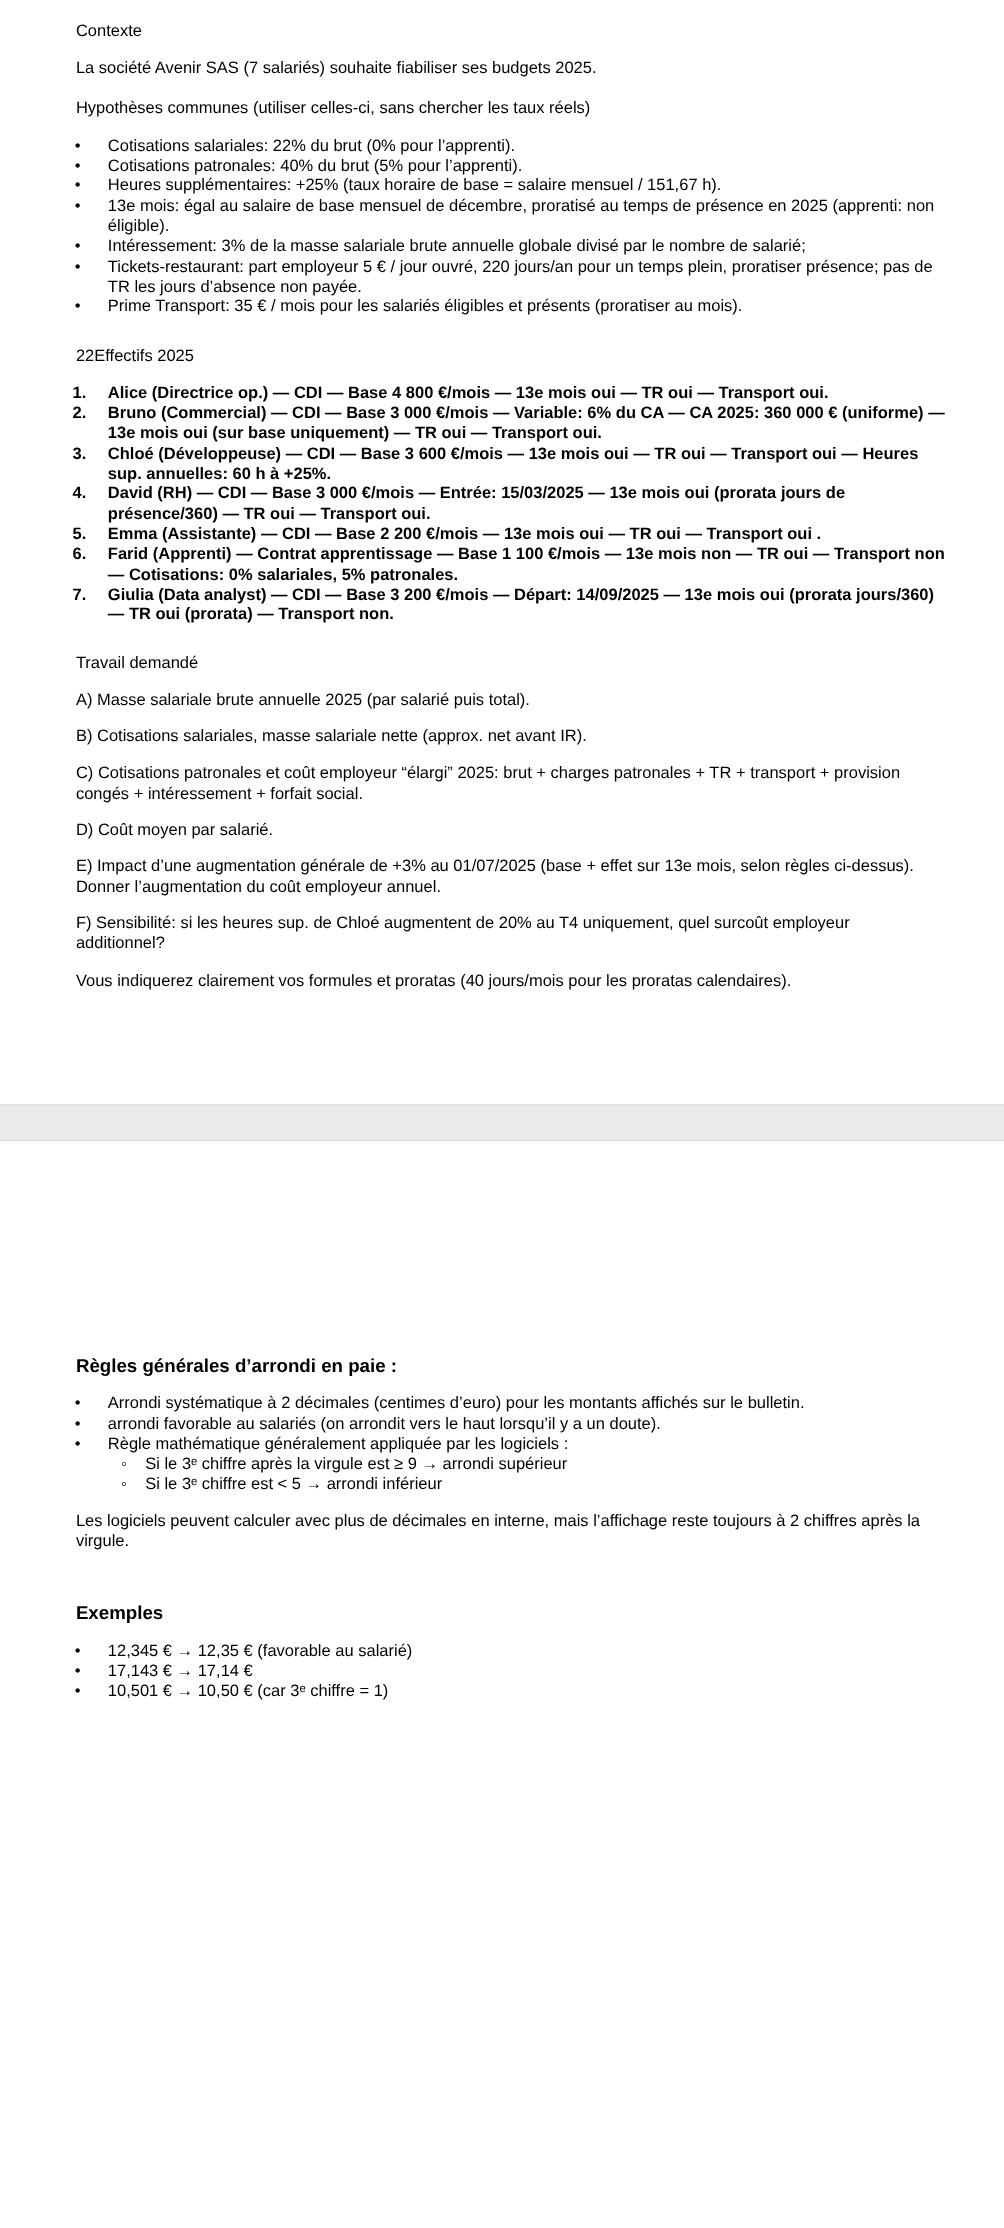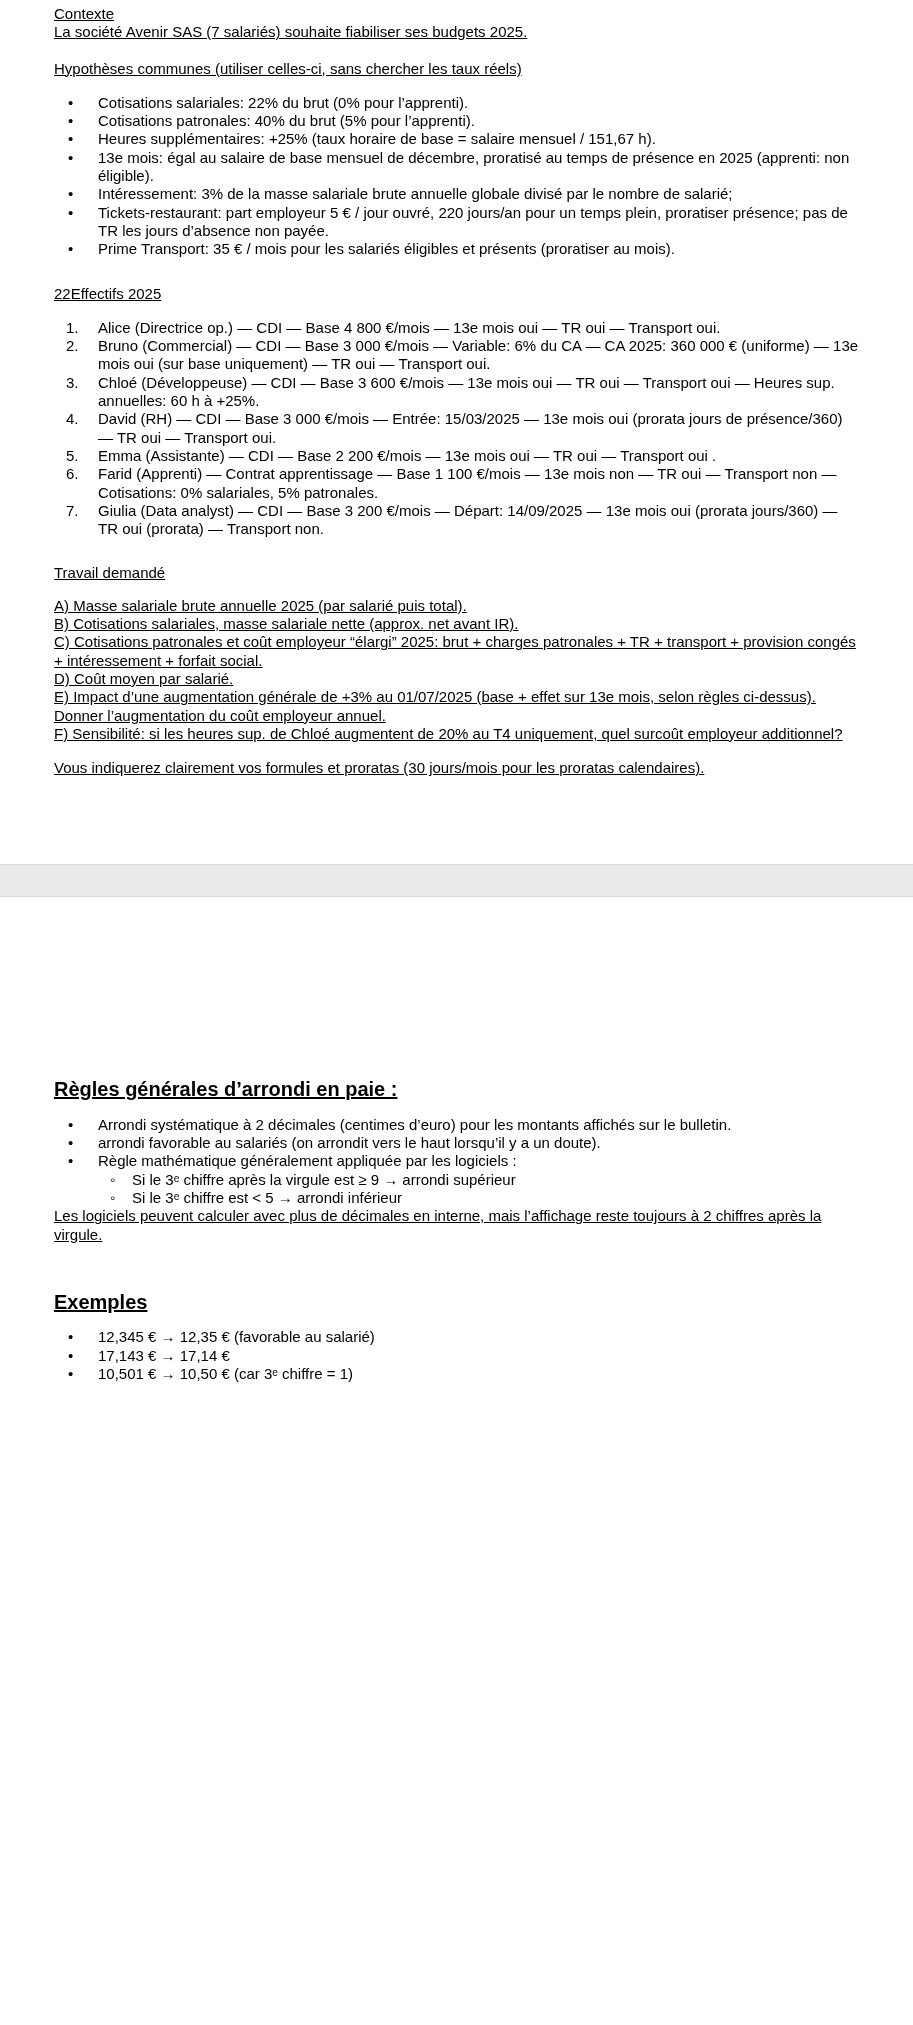--- a/index.html
+++ b/index.html
@@ -6,43 +6,43 @@
   html, body { background:#ffffff; }
   body {
     width:913px; height:2025px;
     overflow:hidden;
     color:#000000;
     font-family:"Liberation Sans", sans-serif;
     font-size:15px;
     line-height:1.22;
   }
   .doc { padding:5px 52px 0 54px; }
-  p { margin:0;text-decoration:underline; }
+  p { margin:15px; }
 
   .mt18 { margin-top:18px; }
   .mt16 { margin-top:16px; }
   .mt26 { margin-top:26px; }
   .mt14 { margin-top:14px; }
   .mt46 { margin-top:46px; }
 
   ul.bullets { list-style:none; }
   ul.bullets > li { position:relative; padding-left:44px; }
   ul.bullets > li::before { content:"\2022"; position:absolute; left:14px; }
 
-  ol.nums { list-style:none; counter-reset:item; }
+  ol.nums { list-style:none; counter-reset:item;font-weight:bold; }
   ol.nums > li { position:relative; padding-left:44px; counter-increment:item; }
   ol.nums > li::before { content:counter(item) "."; position:absolute; left:12px; }
 
   ul.sub { list-style:none; }
   ul.sub > li { position:relative; padding-left:34px; }
   ul.sub > li::before { content:"\25E6"; position:absolute; left:12px; }
 
   .block { display:block; }
 
-  .section-title { font-size:20px; font-weight:bold; }
+  .section-title { font-size:17px; font-weight:bold; }
 
   .spacer-a { height:87px; }
   .spacer-b { height:180px; }
 
   .page-break {
     width:913px;
     margin-left:-54px;
     height:33px;
     background:#ebebeb;
     border-top:1px solid #dcdcdc;
@@ -85,21 +85,21 @@
 
   <div class="mt14">
     <p>A) Masse salariale brute annuelle 2025 (par salarié puis total).</p>
     <p>B) Cotisations salariales, masse salariale nette (approx. net avant IR).</p>
     <p>C) Cotisations patronales et coût employeur “élargi” 2025: brut + charges patronales + TR + transport + provision congés + intéressement + forfait social.</p>
     <p>D) Coût moyen par salarié.</p>
     <p>E) Impact d’une augmentation générale de +3% au 01/07/2025 (base + effet sur 13e mois, selon règles ci-dessus). Donner l’augmentation du coût employeur annuel.</p>
     <p>F) Sensibilité: si les heures sup. de Chloé augmentent de 20% au T4 uniquement, quel surcoût employeur additionnel?</p>
   </div>
 
-  <p class="mt16">Vous indiquerez clairement vos formules et proratas (30 jours/mois pour les proratas calendaires).</p>
+  <p class="mt16">Vous indiquerez clairement vos formules et proratas (40 jours/mois pour les proratas calendaires).</p>
 
   <div class="spacer-a"></div>
 
   <div class="page-break"></div>
 
   <div class="spacer-b"></div>
 
   <p class="section-title">Règles générales d’arrondi en paie :</p>
 
   <ul class="bullets mt14">

